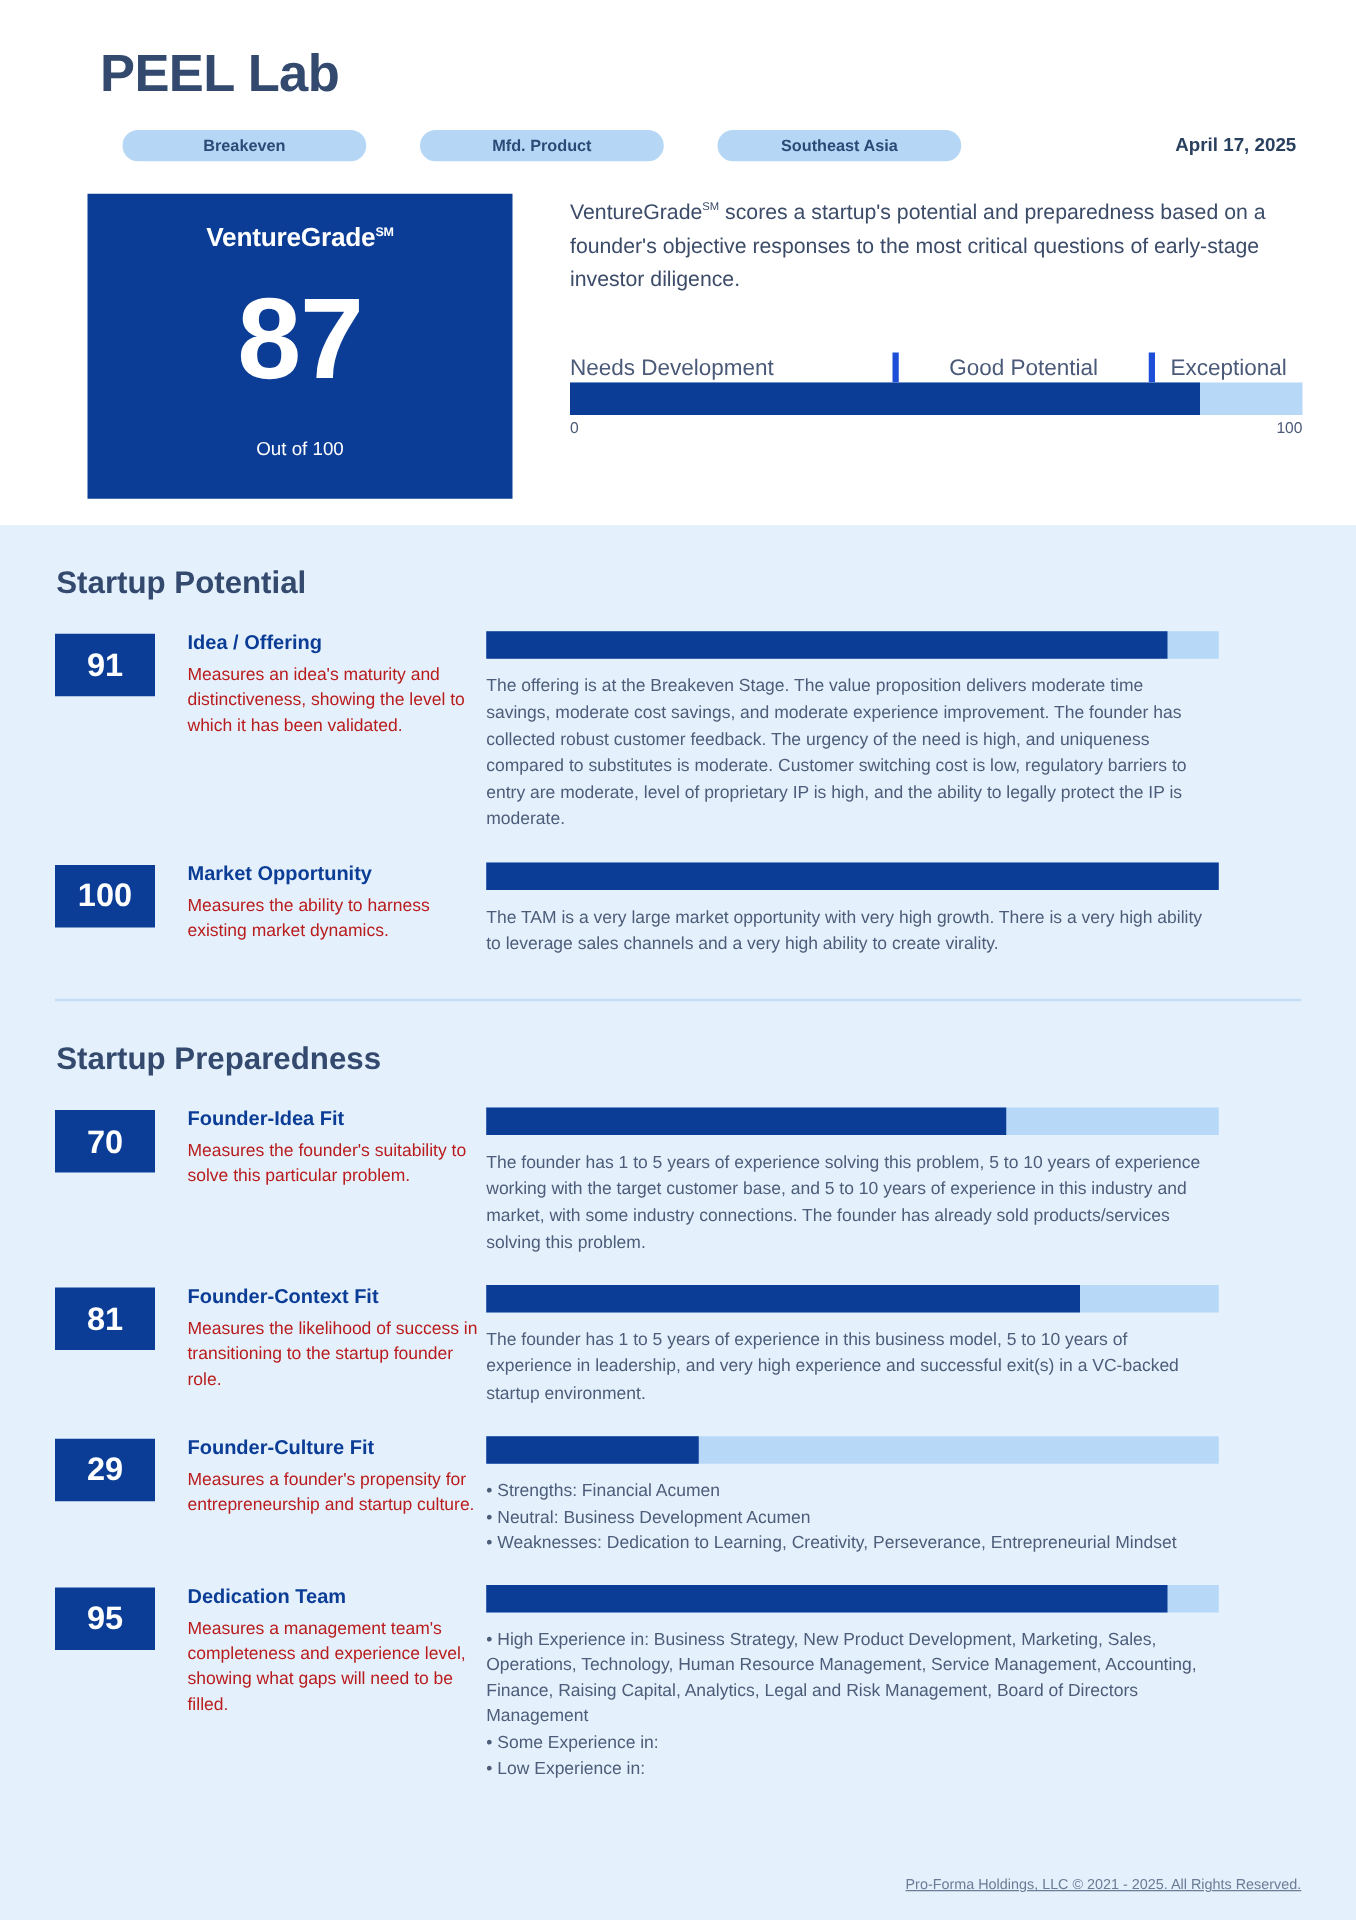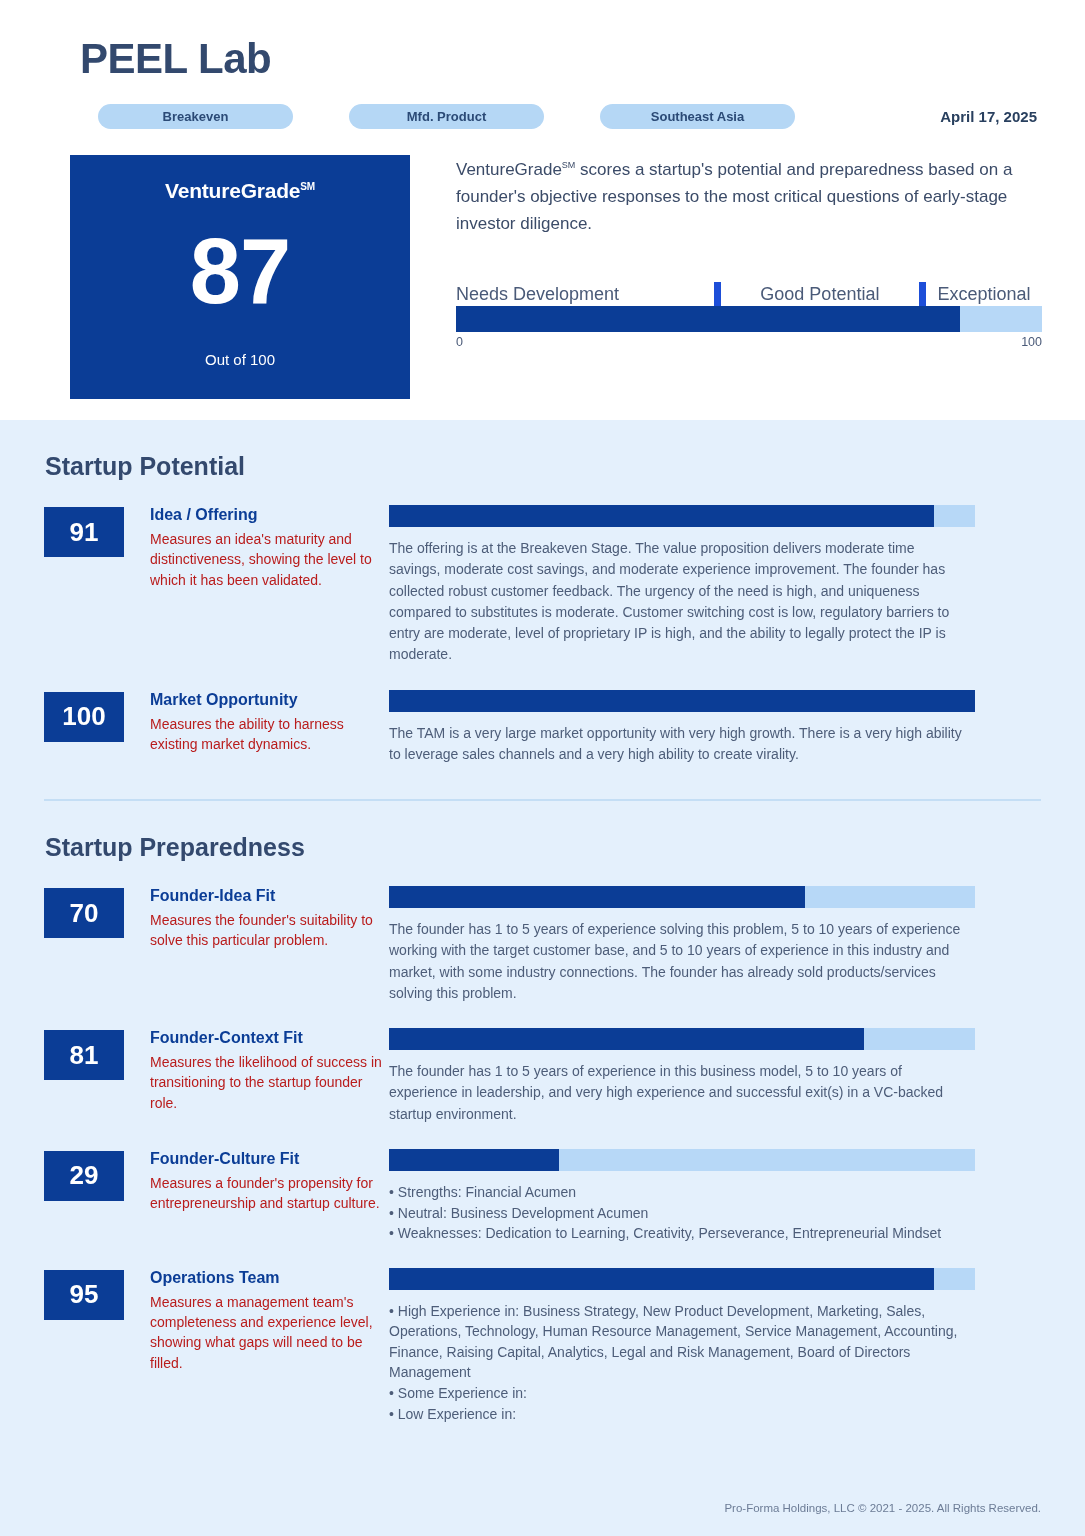--- a/index.html
+++ b/index.html
@@ -39,21 +39,21 @@
     color: #33496e;
     letter-spacing: -0.5px;
     line-height: 1.1;
     margin-left: 10px;
   }
 
   .tag-row {
     display: flex;
     align-items: center;
     margin-top: 22px;
-    gap: 56px;
+    gap: 43px;
   }
 
   .tag-pill {
     width: 195px;
     height: 25px;
     background: #b5d7f5;
     border-radius: 13px;
     display: flex;
     align-items: center;
     justify-content: center;
@@ -143,21 +143,21 @@
     font-size: 18px;
     color: #4a5a78;
   }
   .gauge-seg {
     position: relative;
     text-align: center;
     line-height: 24px;
   }
   .gauge-seg.first { text-align: left; }
   .gauge-seg + .gauge-seg {
-    border-left: 7px solid #1d4ed8;
+    border-left: 5px solid #1d4ed8;
   }
 
   .gauge-bar {
     position: relative;
     height: 26px;
     background: #b7d8f7;
     width: 100%;
   }
   .gauge-fill {
     position: absolute;
@@ -271,20 +271,21 @@
     background: #c4def5;
     margin-top: 34px;
   }
 
   .footer {
     position: absolute;
     bottom: 22px;
     right: 44px;
     font-size: 11.5px;
     color: #6c7c96;
+    text-decoration: underline;
   }
 </style>
 </head>
 <body>
 
 <div class="page">
 
   <div class="header-band">
 
     <div class="brand-title">PEEL Lab</div>
@@ -400,21 +401,21 @@
             <div class="metric-bullets">
               <div class="b-line">• Strengths:  Financial Acumen</div>
               <div class="b-line">• Neutral:  Business Development Acumen</div>
               <div class="b-line">• Weaknesses:  Dedication to Learning, Creativity, Perseverance, Entrepreneurial Mindset</div>
             </div>
           </div>
         </div>
         <div class="metric">
           <div class="metric-badge">95</div>
           <div class="metric-labels">
-            <div class="metric-name">Operations Team</div>
+            <div class="metric-name">Dedication Team</div>
             <div class="metric-sub">Measures a management team's completeness and experience level, showing what gaps will need to be filled.</div>
           </div>
           <div class="metric-right">
             <div class="metric-bar">
               <div class="metric-bar-fill" style="width: 93%;"></div>
             </div>
             <div class="metric-bullets">
               <div class="b-line">• High Experience in:  Business Strategy, New Product Development, Marketing, Sales, Operations, Technology, Human Resource Management, Service Management, Accounting, Finance, Raising Capital, Analytics, Legal and Risk Management, Board of Directors Management</div>
               <div class="b-line">• Some Experience in:</div>
               <div class="b-line">• Low Experience in:</div>

